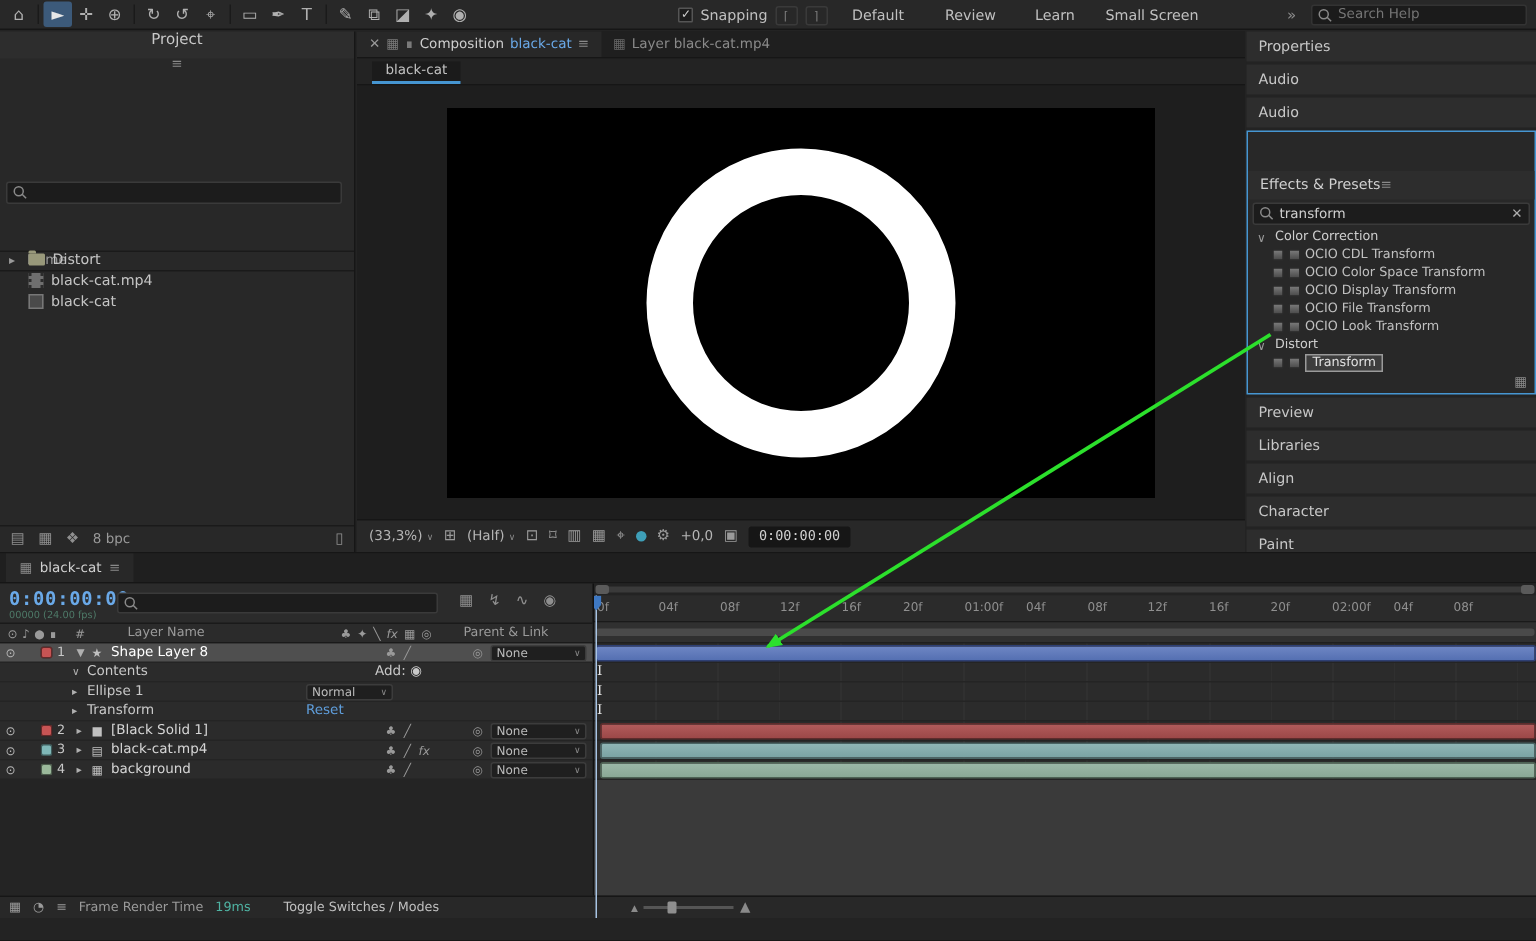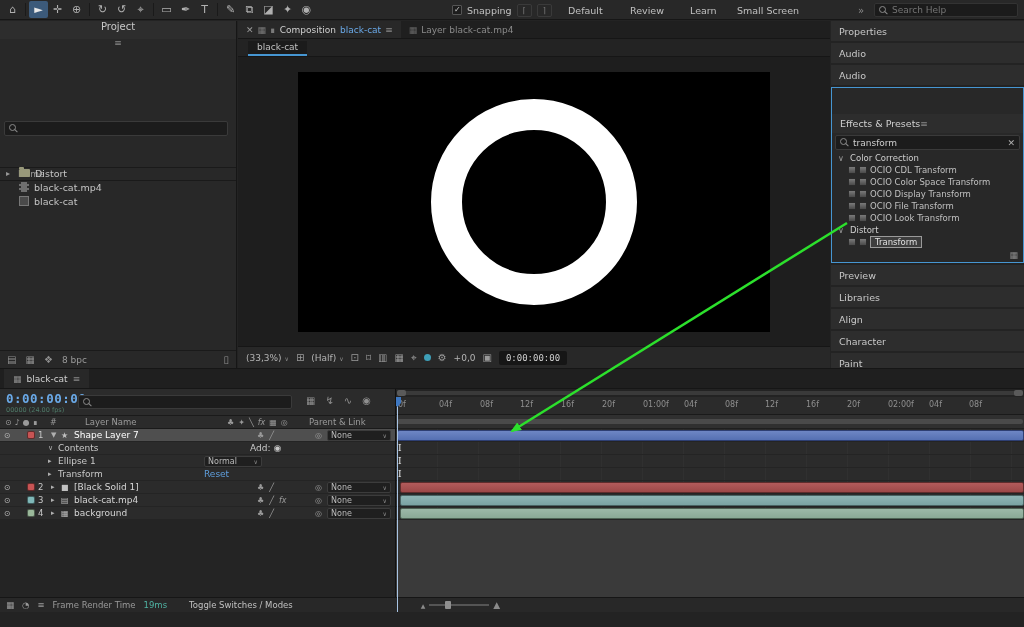--- a/index.html
+++ b/index.html
@@ -434,21 +434,21 @@
 
           <div class="l-row selected">
             <span class="rc-eye">⊙</span>
             <span class="rc-pad"></span>
             <span class="rc-swatch">
                 <i style="background:#c75454;"></i>
               </span>
             <span class="rc-num">1</span>
             <span class="rc-twirl">▼</span>
             <span class="rc-licon">★</span>
-            <span class="rc-name">Shape Layer 7</span>
+            <span class="rc-name">Shape Layer 8</span>
             <span class="rc-sw">
                 <span>♣</span>
                 <span>╱</span>
               </span>
             <span class="rc-whip">◎</span>
             <span class="dd rc-parent">
               <span>None</span>
               <span class="car">∨</span>
             </span>
           </div>

